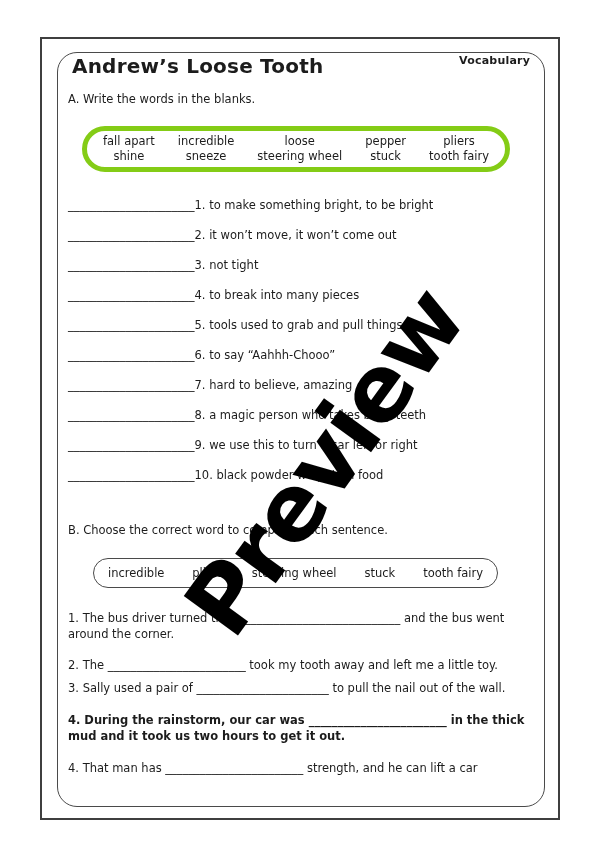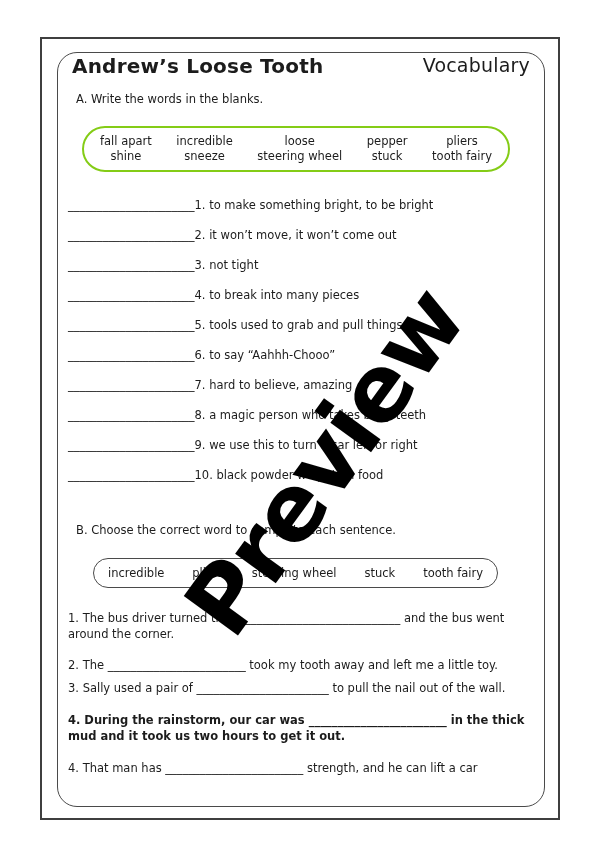--- a/index.html
+++ b/index.html
@@ -18,28 +18,28 @@
   .sheet {
     position:absolute; left:57px; top:52px; width:488px; height:755px;
     border:1px solid #4a4a4a; border-radius:20px; box-sizing:border-box;
     background:#ffffff;
   }
   .abs { position:absolute; }
   .page-title {
     left:72px; top:54px; font-size:20px; font-weight:bold; letter-spacing:0.2px;
   }
   .page-subject {
-    right:70px; top:54px; font-size:19px; font-weight:normal; letter-spacing:0.2px;
+    right:70px; top:54px; font-size:11px; font-weight:bold; letter-spacing:0.2px;
   }
-  .instruction { left:68px; font-size:11.5px;margin-left:8px; }
+  .instruction { left:68px; font-size:11.5px; }
   .instr-a { top:92px; }
   .instr-b { top:523px; }
   .bank-a {
     left:82px; top:126px; width:428px; height:46px;
-    border:2px solid #84cc16; border-radius:23px; box-sizing:border-box;
+    border:5px solid #84cc16; border-radius:23px; box-sizing:border-box;
     display:flex; justify-content:space-between; align-items:center;
     padding:2px 16px; font-size:11.5px;
   }
   .bank-col { display:flex; flex-direction:column; align-items:center; line-height:15.5px; white-space:nowrap; }
   .defs { left:68px; top:190px; width:460px; }
   .def-row { height:30px; line-height:30px; font-size:11.5px; white-space:nowrap; }
   .bank-b {
     left:93px; top:558px; width:405px; height:30px;
     border:1px solid #4a4a4a; border-radius:15px; box-sizing:border-box;
     display:flex; justify-content:space-between; align-items:center;

